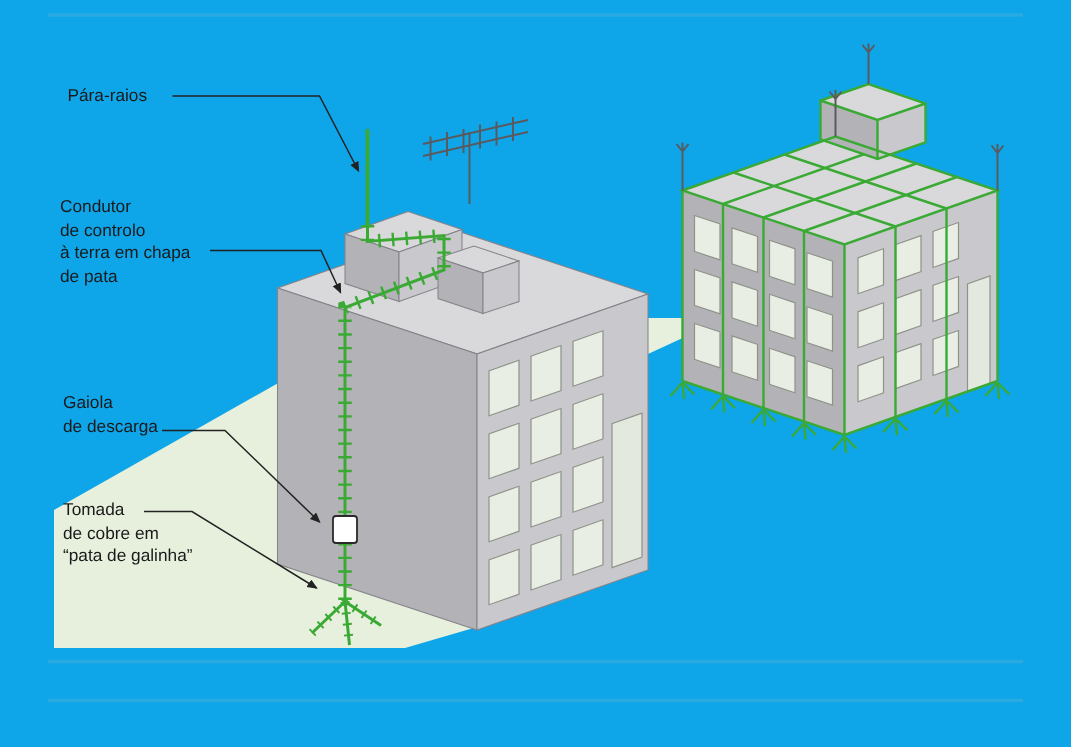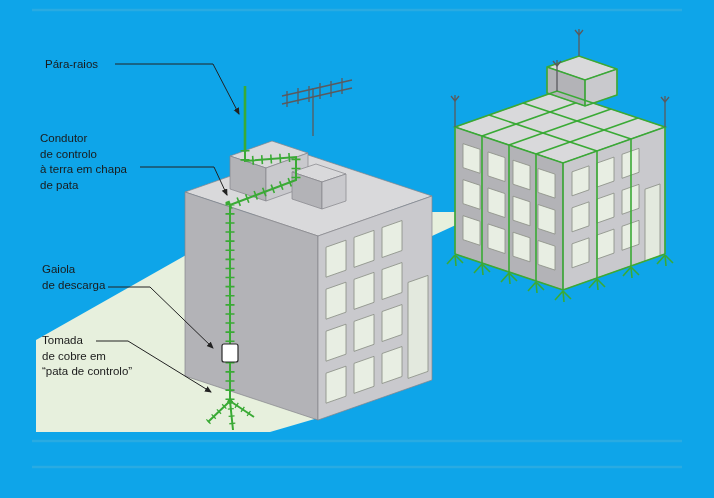--- a/index.html
+++ b/index.html
@@ -206,17 +206,17 @@
   </div>
 
   <div class="lbl" style="left:42px;top:262px">
     <div>Gaiola</div>
     <div>de descarga</div>
   </div>
 
   <div class="lbl" style="left:42px;top:333px">
     <div>Tomada</div>
     <div>de cobre em</div>
-    <div>“pata de controlo”</div>
+    <div>“pata de galinha”</div>
   </div>
 
 
 </div>
 
 </body></html>

